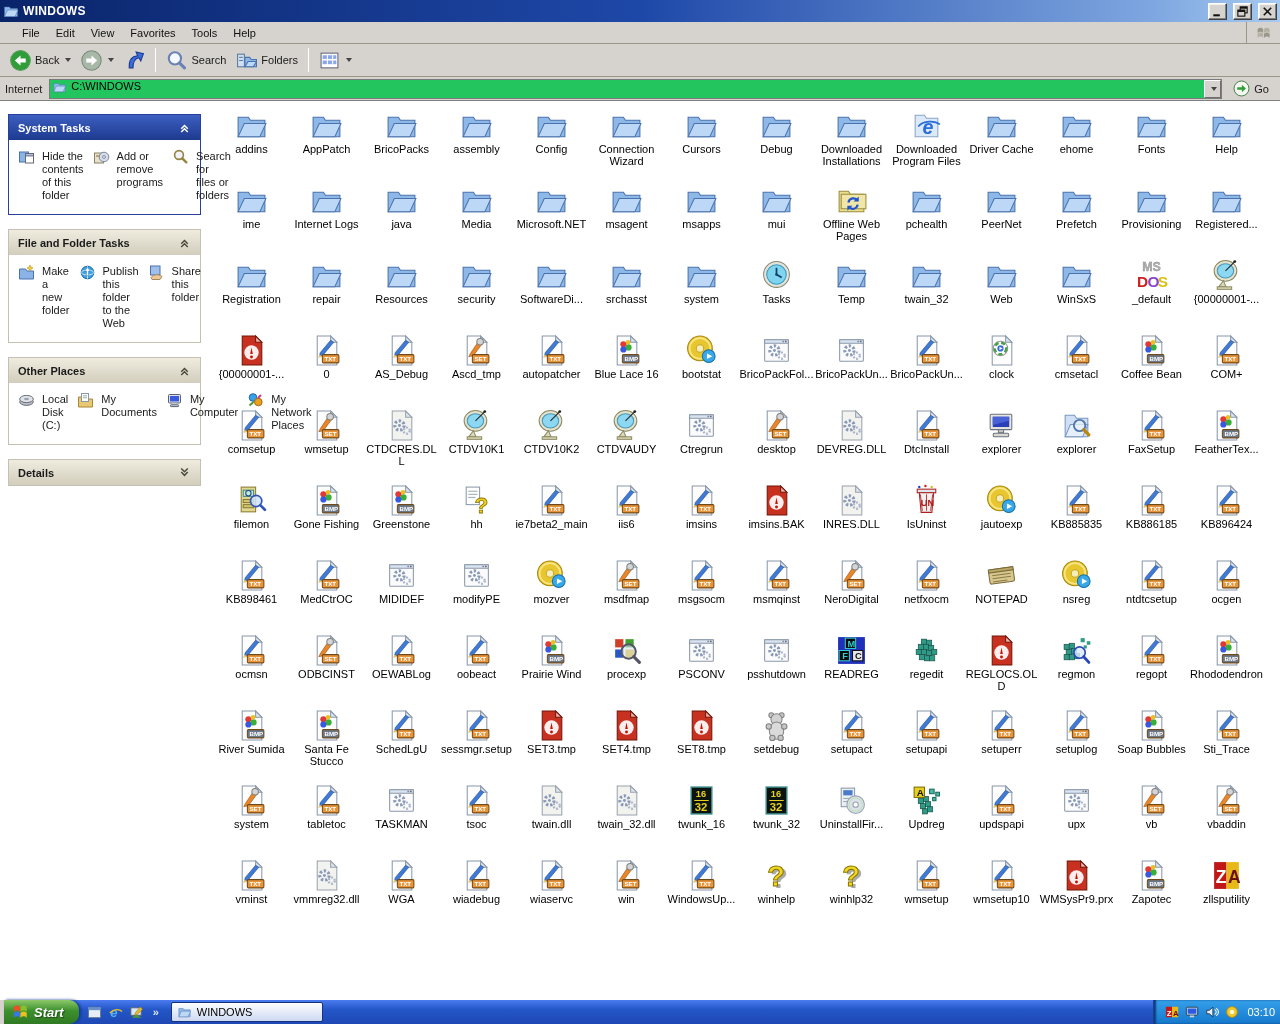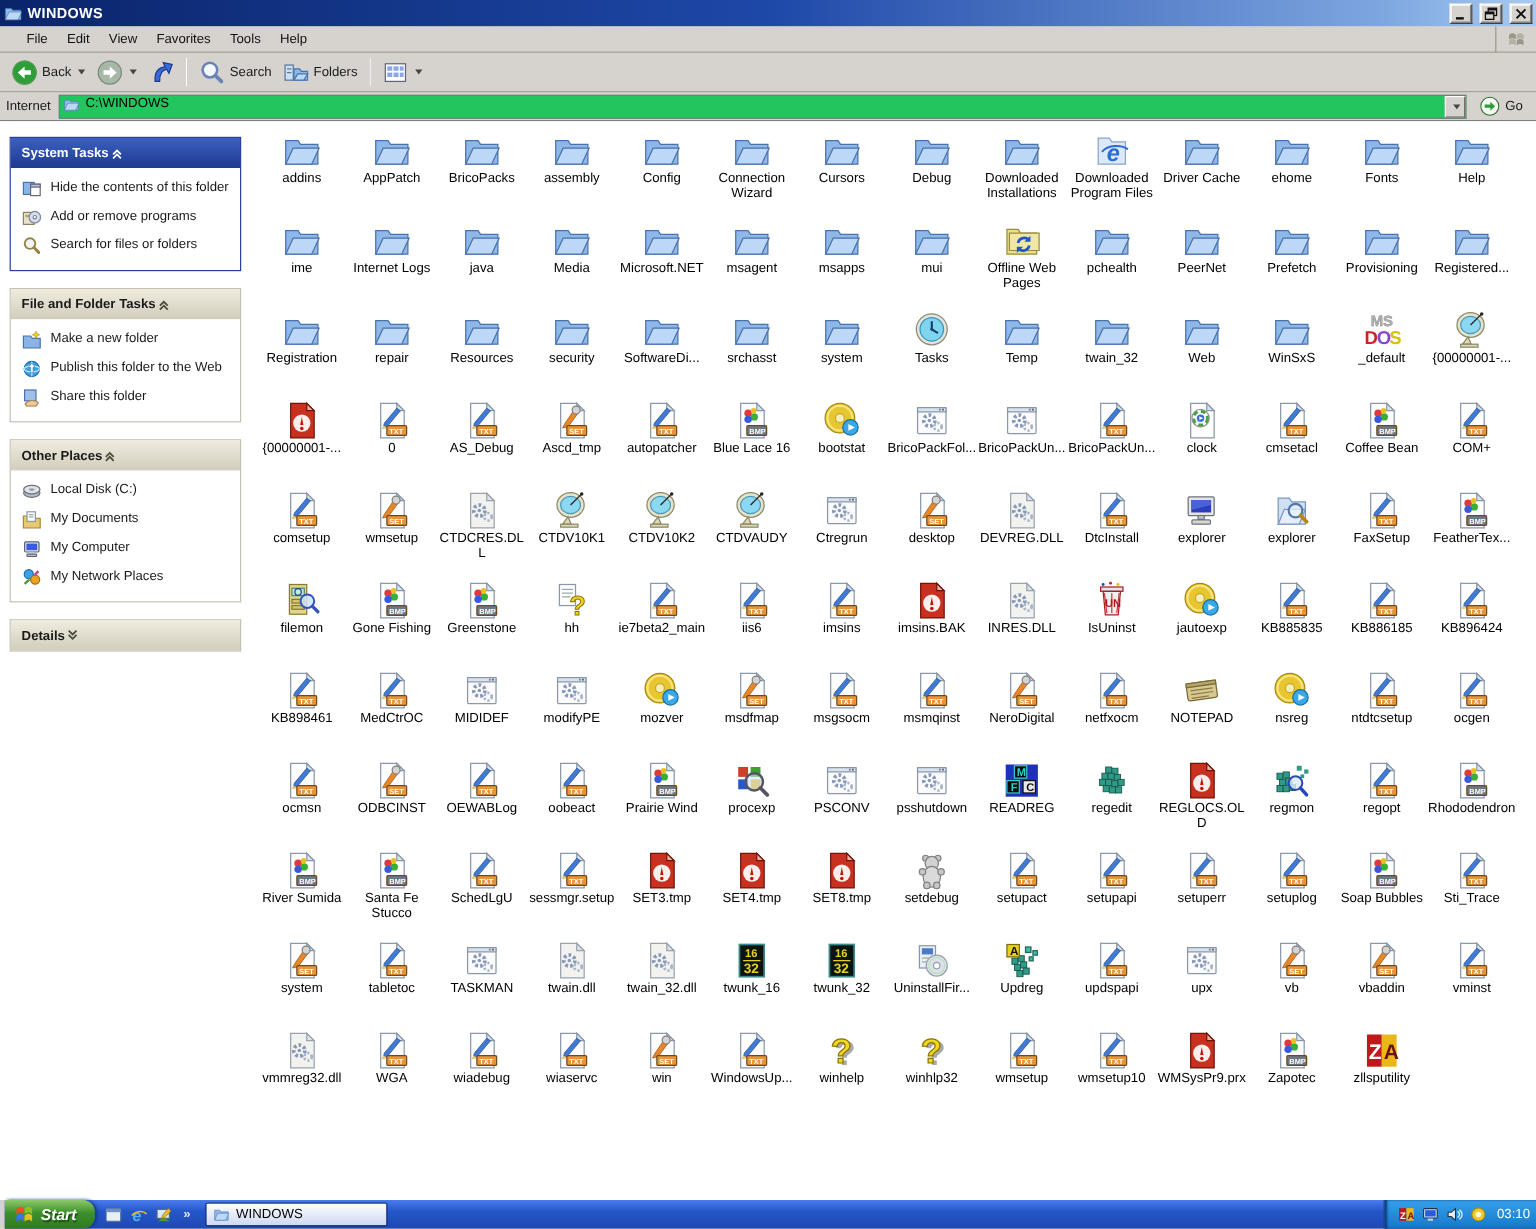--- a/index.html
+++ b/index.html
@@ -38,25 +38,25 @@
   .go-btn{display:flex;align-items:center;gap:4px;padding:16px 6px;color:#1a1a1a}
   .go-btn .si{width:17px;height:17px}
 
   
   .content{position:absolute;top:101px;left:0;right:0;bottom:24px;background:#fff;overflow:hidden}
 
   
   .sidebar{position:absolute;left:8px;top:13px;width:193px}
   .panel{margin-bottom:14px;background:#fff;border:1px solid #c4c0b2}
   .panel.blue{border-color:#27409c}
-  .panel-h{height:25px;display:flex;align-items:center;justify-content:flex-start;padding:0 9px;font-weight:bold;color:#1a1a1a;background:linear-gradient(#efecdf,#d2cdbc)}
+  .panel-h{height:25px;display:flex;align-items:center;justify-content:space-between;padding:0 9px;font-weight:bold;color:#1a1a1a;background:linear-gradient(#efecdf,#d2cdbc)}
   .panel.blue .panel-h{background:linear-gradient(#3c5fc0,#1e3a90);color:#fff}
   .panel-h .si{width:13px;height:13px;color:#4a4a3a}
   .panel.blue .panel-h .si{color:#fff}
-  .panel-b{padding:10px 6px 12px 9px;display:flex;flex-direction:column;gap:9px}
+  .panel-b{padding:10px 6px 12px 9px;display:flex;flex-direction:row;gap:9px}
   .p-item{display:flex;gap:7px;align-items:flex-start;color:#1a1a1a;line-height:13px;cursor:pointer}
   .p-item .si{width:17px;height:16px;margin-top:-1px}
 
   
   .filegrid{position:absolute;left:214px;top:5px;display:grid;grid-template-columns:repeat(14,75px);grid-auto-rows:75px}
   .file-item{display:flex;flex-direction:column;align-items:center;padding-top:3px;cursor:pointer}
   .file-ico{width:33px;height:33px}
   .file-label{margin-top:1px;text-align:center;line-height:12px;max-width:74px;color:#000;word-wrap:break-word}
 
   
@@ -1926,20 +1926,33 @@
             <circle cx="14" cy="16" r="4.5" fill="none" stroke="#8898b8" stroke-width="3" stroke-dasharray="2.2 1.8"></circle>
             <circle cx="14" cy="16" r="1.4" fill="#8898b8"></circle>
             <circle cx="21" cy="21" r="3" fill="none" stroke="#aab4c8" stroke-width="2.2" stroke-dasharray="1.8 1.5"></circle>
           </svg>
         </span>
         <div class="file-label">TASKMAN</div>
       </div>
       <div class="file-item">
         <span class="si file-ico">
           <svg viewBox="0 0 32 32">
+            <path d="M7 2h13l6 6v22H7z" fill="#fdfdfd" stroke="#8a98aa"></path>
+            <path d="M20 2v6h6z" fill="#d8e4ee" stroke="#8a98aa"></path>
+            <path d="M10 18L20 6l3 2-10 12-4 2z" fill="#3f7ad6" stroke="#26508e" stroke-width=".6"></path>
+            <path d="M9 20l4 2-5 1z" fill="#e8c86a"></path>
+            <rect x="12" y="20" width="16" height="8" rx="1" fill="#e8953a" stroke="#70491a"></rect>
+            <text x="14" y="26.5" font-size="6" font-weight="bold" fill="#fff">TXT</text>
+          </svg>
+        </span>
+        <div class="file-label">tsoc</div>
+      </div>
+      <div class="file-item">
+        <span class="si file-ico">
+          <svg viewBox="0 0 32 32">
             <path d="M7 2h13l6 6v22H7z" fill="#f2f2ef" stroke="#99a2ad"></path>
             <path d="M20 2v6h6z" fill="#dde4ea" stroke="#99a2ad"></path>
             <circle cx="14" cy="16" r="4.5" fill="none" stroke="#8898b8" stroke-width="3" stroke-dasharray="2.2 1.8"></circle>
             <circle cx="14" cy="16" r="1.4" fill="#8898b8"></circle>
             <circle cx="21" cy="21" r="3" fill="none" stroke="#aab4c8" stroke-width="2.2" stroke-dasharray="1.8 1.5"></circle>
           </svg>
         </span>
         <div class="file-label">twain.dll</div>
       </div>
       <div class="file-item">

